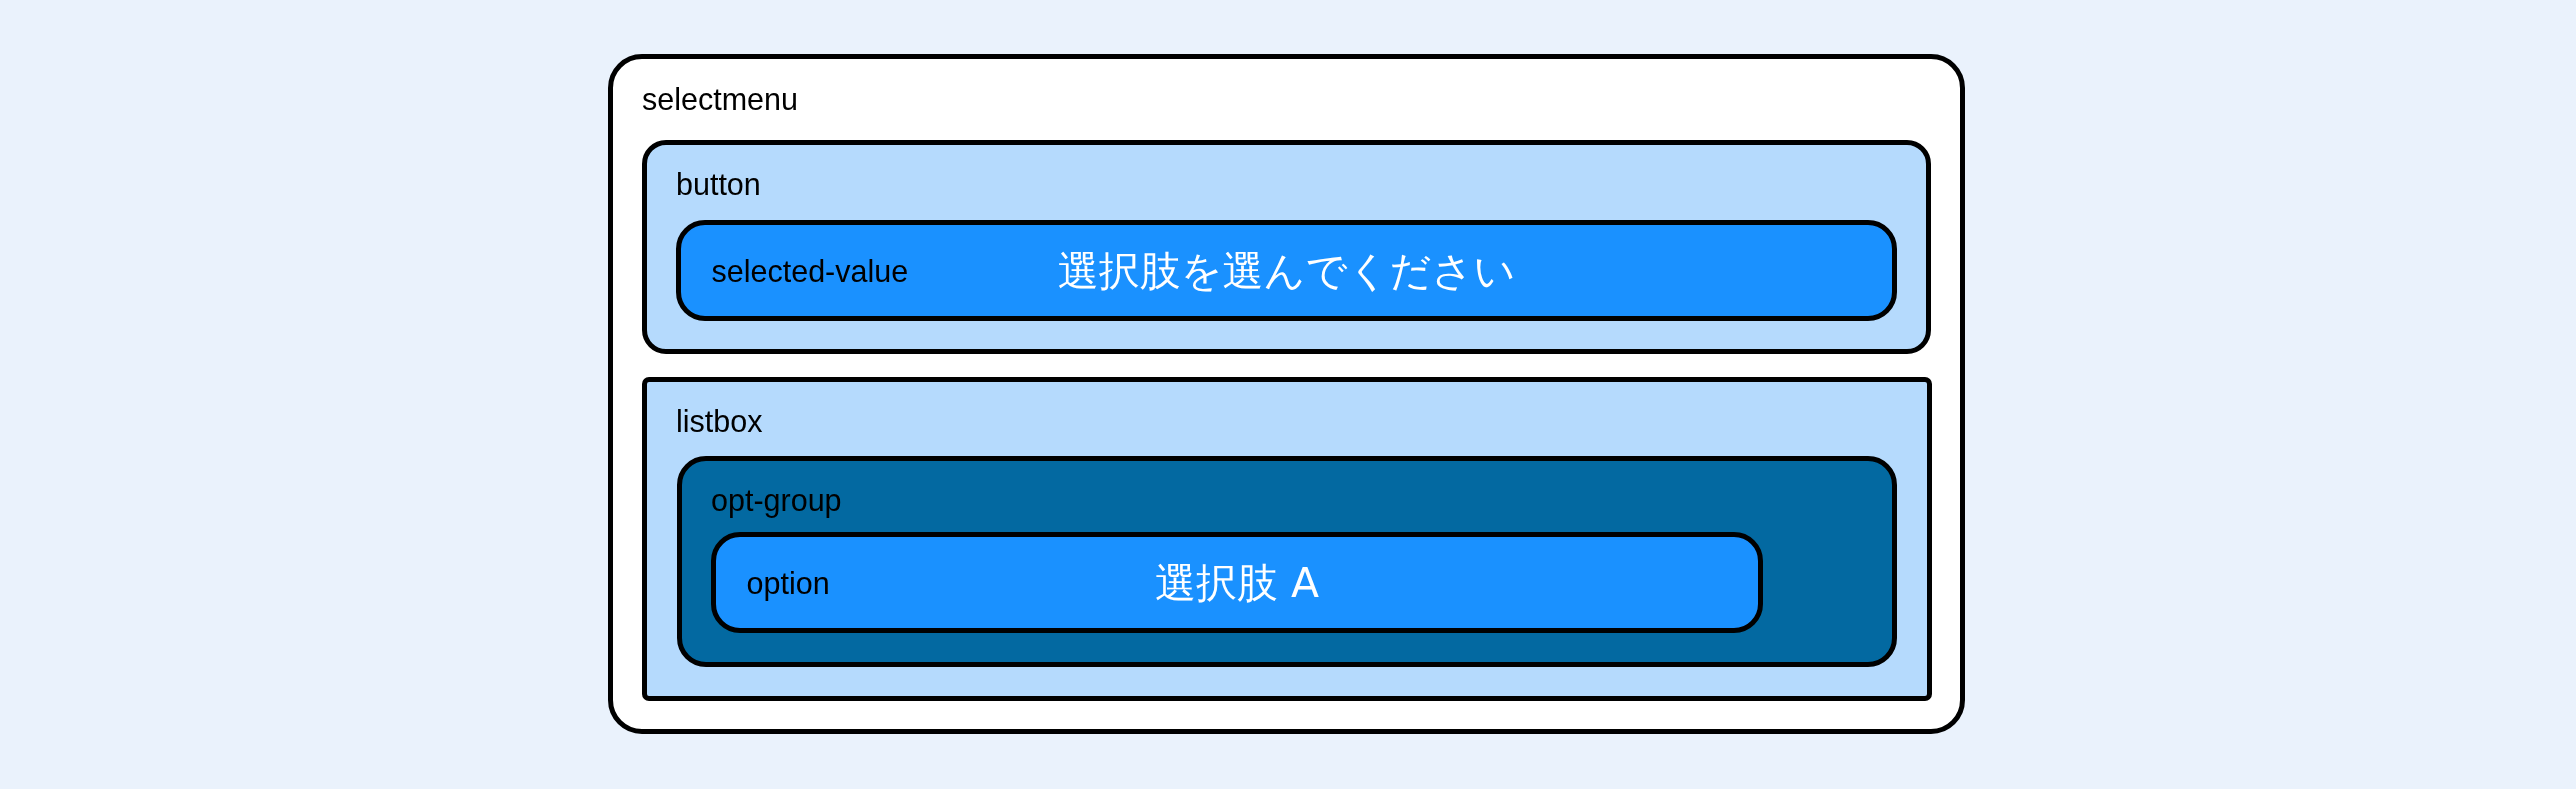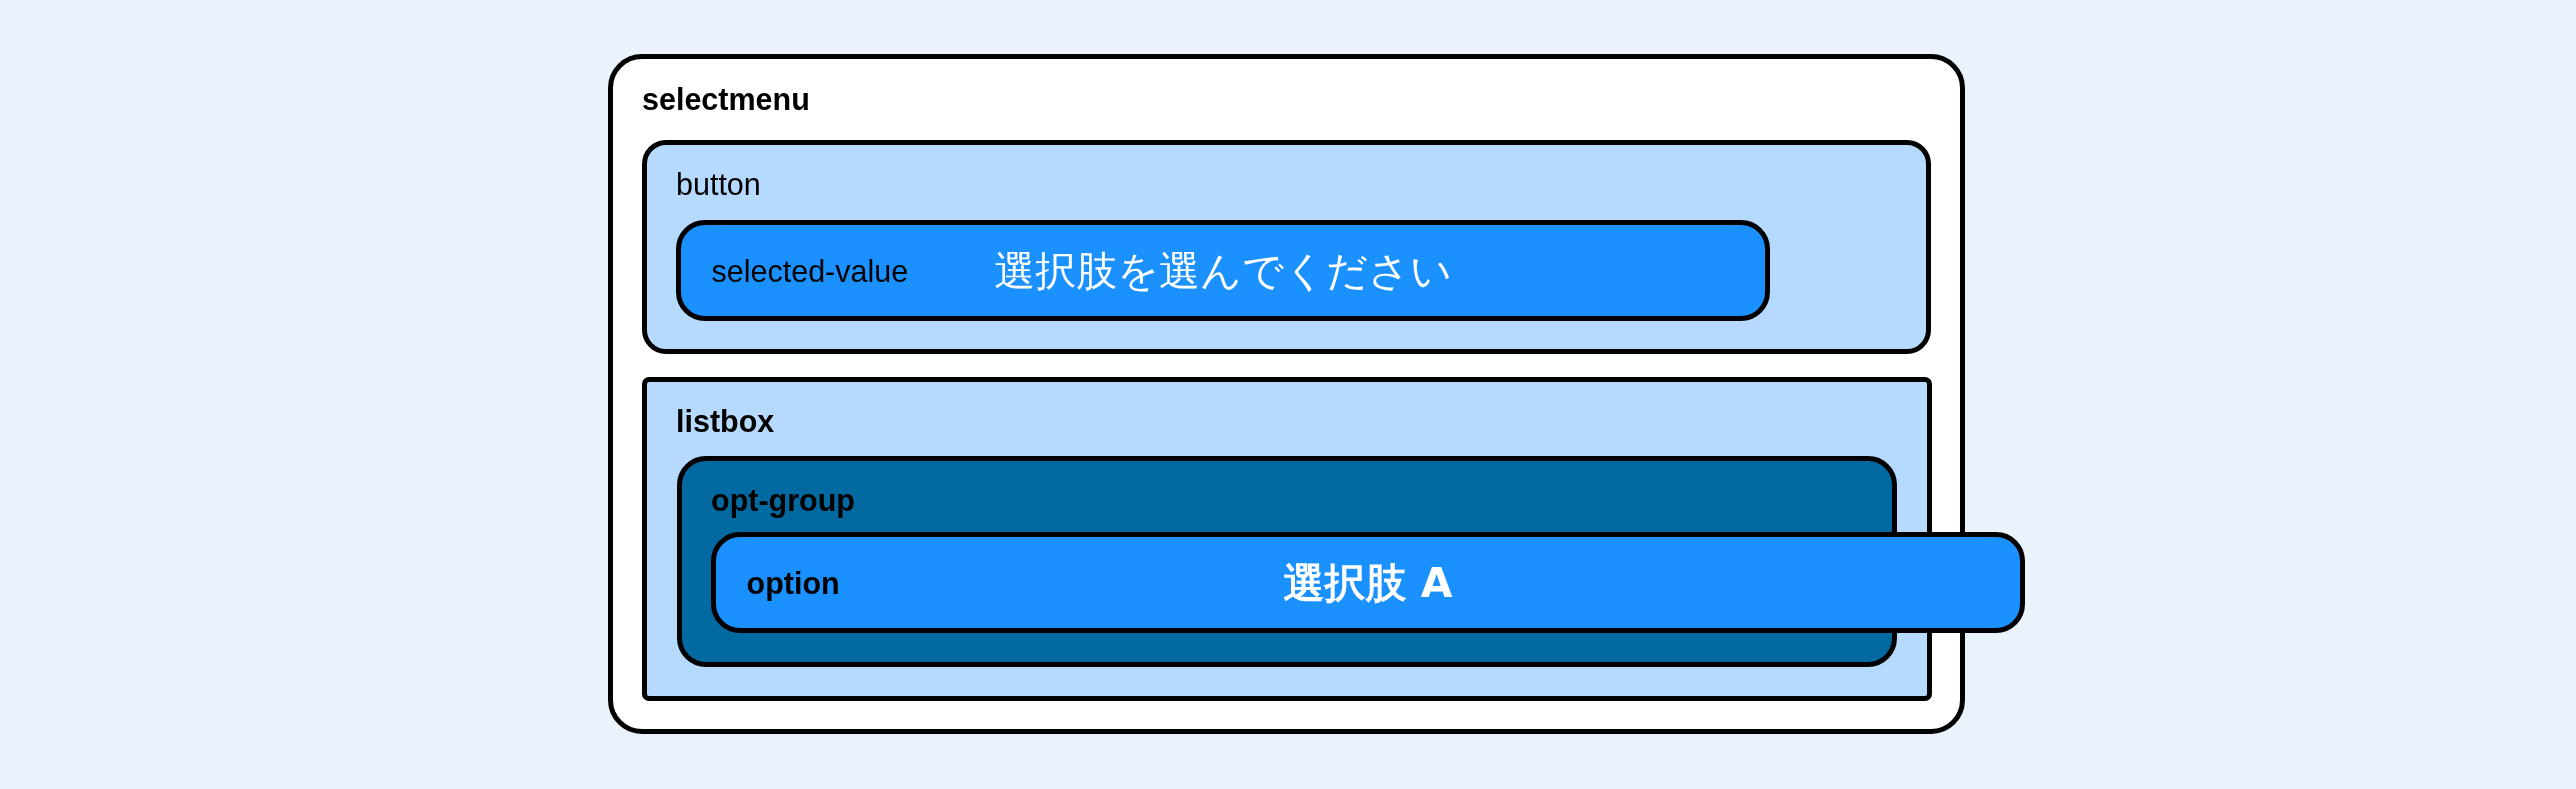--- a/index.html
+++ b/index.html
@@ -47,52 +47,51 @@
       color: #FFFFFF;
       white-space: nowrap;
       font-family: "DejaVu Sans", sans-serif;
     }
 
     #selectmenu {
       left: 608px; top: 54px; width: 1357px; height: 680px;
       background: #FFFFFF;
       border-radius: 34px;
     }
-    #selectmenu > .label { top: 25.4px; font-weight: bold; }
+    #selectmenu > .label { top: 25.4px; }
 
     #button {
       left: 29px; top: 81px; width: 1289px; height: 214px;
       background: #B5DAFD;
       border-radius: 24px;
     }
     #button > .label { top: 24px; }
 
     #selected-value {
-      left: 29px; top: 75px; width: 1094px; height: 101px;
+      left: 29px; top: 75px; width: 1221px; height: 101px;
       background: #1A91FF;
       border-radius: 29px;
     }
 
     #listbox {
       left: 29px; top: 318px; width: 1290px; height: 324px;
       background: #B5DAFD;
       border-radius: 7px;
-      font-weight: bold;
     }
     #listbox > .label { top: 24px; }
 
     #opt-group {
       left: 30px; top: 74px; width: 1220px; height: 211px;
       background: #0369a1;
       border-radius: 29px;
     }
     #opt-group > .label { top: 24px; }
 
     #option {
-      left: 29px; top: 71px; width: 1314px; height: 101px;
+      left: 29px; top: 71px; width: 1052px; height: 101px;
       background: #1A91FF;
       border-radius: 29px;
     }
   </style>
 </head>
 <body>
 
 <div class="box" id="selectmenu">
   <span class="label">selectmenu</span>
 

